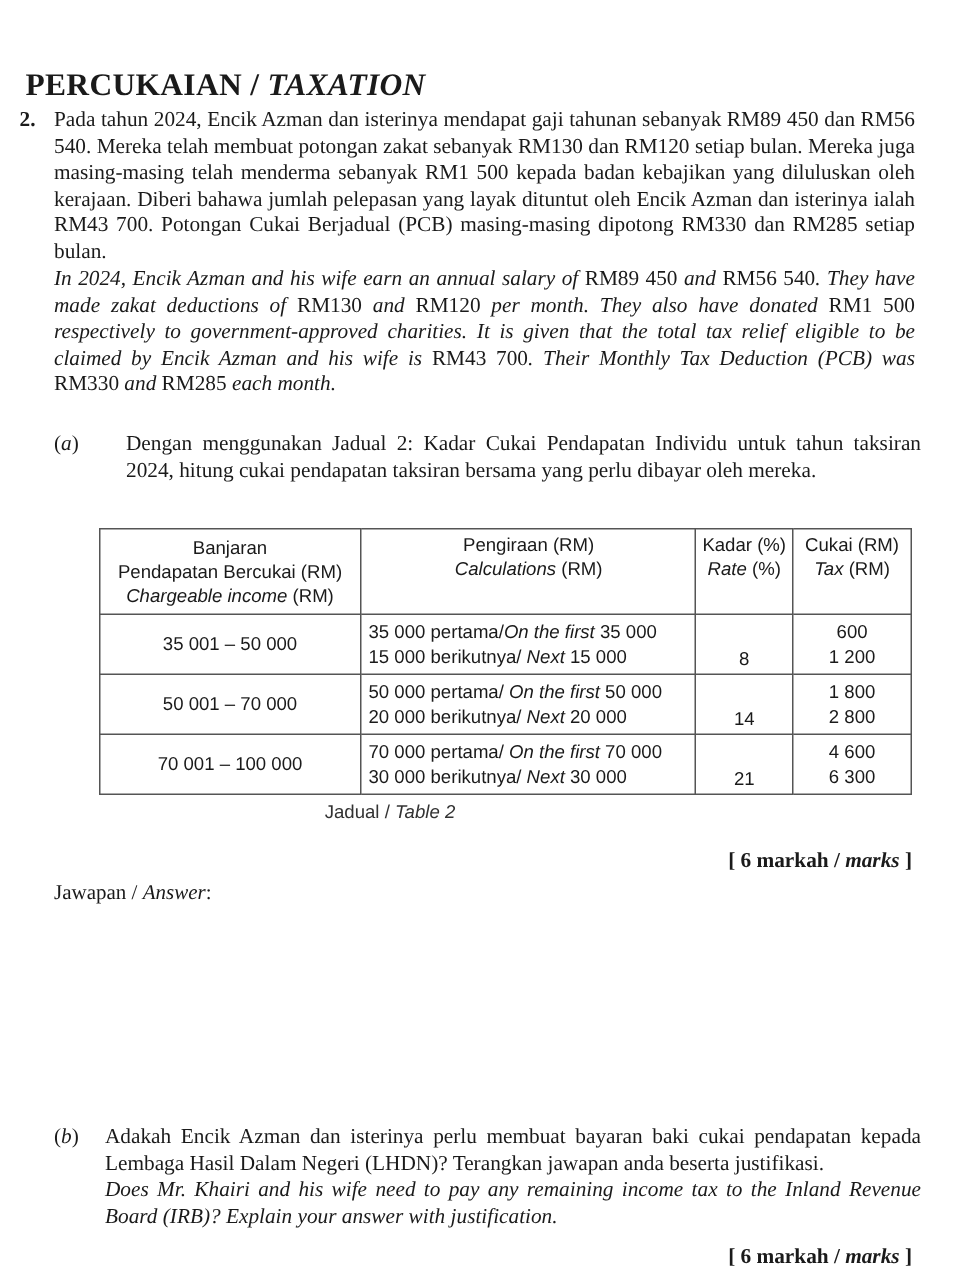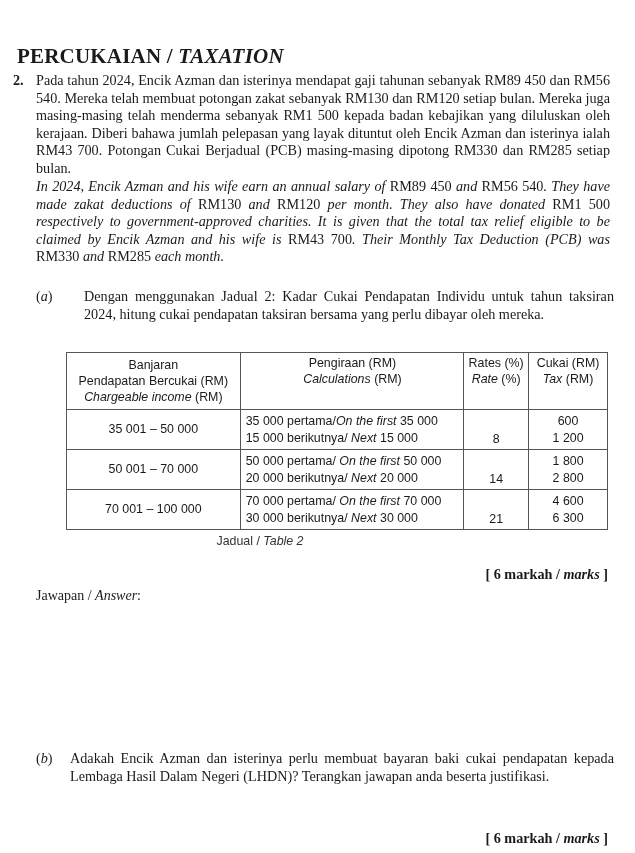--- a/index.html
+++ b/index.html
@@ -71,21 +71,21 @@
       <th class="c1">
         <div>Banjaran</div>
         <div>Pendapatan Bercukai (RM)</div>
         <div><span class="ital">Chargeable income</span><span> (RM)</span></div>
       </th>
       <th class="c2" style="text-align:center;vertical-align:top;padding-top:2px;">
         <div>Pengiraan (RM)</div>
         <div><span class="ital">Calculations</span><span> (RM)</span></div>
       </th>
       <th class="c3" style="vertical-align:top;padding-top:2px;padding-bottom:0;">
-        <div>Rates (%)</div>
+        <div>Kadar (%)</div>
         <div><span class="ital">Rate</span><span> (%)</span></div>
       </th>
       <th class="c4" style="vertical-align:top;padding-top:2px;">
         <div>Cukai (RM)</div>
         <div><span class="ital">Tax</span><span> (RM)</span></div>
       </th>
     </tr>
   </thead>
   <tbody>
     <tr>
@@ -129,15 +129,16 @@
 
 <div class="abs caption"><span>Jadual / </span><i>Table 2</i></div>
 
 <div class="abs marks marks-a"><span>[ 6 markah / </span><i>marks</i><span> ]</span></div>
 
 <div class="abs answer"><span>Jawapan / </span><i>Answer</i><span>:</span></div>
 
 <div class="abs sublabel sb-label"><span>(</span><i>b</i><span>)</span></div>
 <div class="abs sb-text">
   <div class="para">Adakah Encik Azman dan isterinya perlu membuat bayaran baki cukai pendapatan kepada Lembaga Hasil Dalam Negeri (LHDN)? Terangkan jawapan anda beserta justifikasi.</div>
+  <div class="para i">Does Mr. Khairi and his wife need to pay any remaining income tax to the Inland Revenue Board (IRB)? Explain your answer with justification.</div>
 </div>
 
 <div class="abs marks marks-b"><span>[ 6 markah / </span><i>marks</i><span> ]</span></div>
 
 </body></html>

